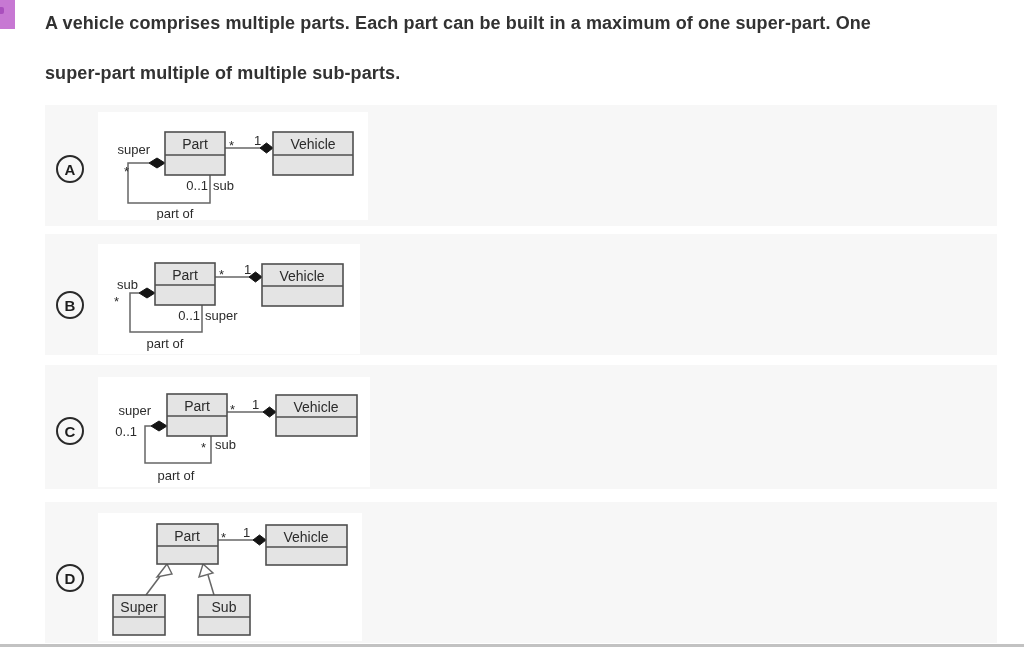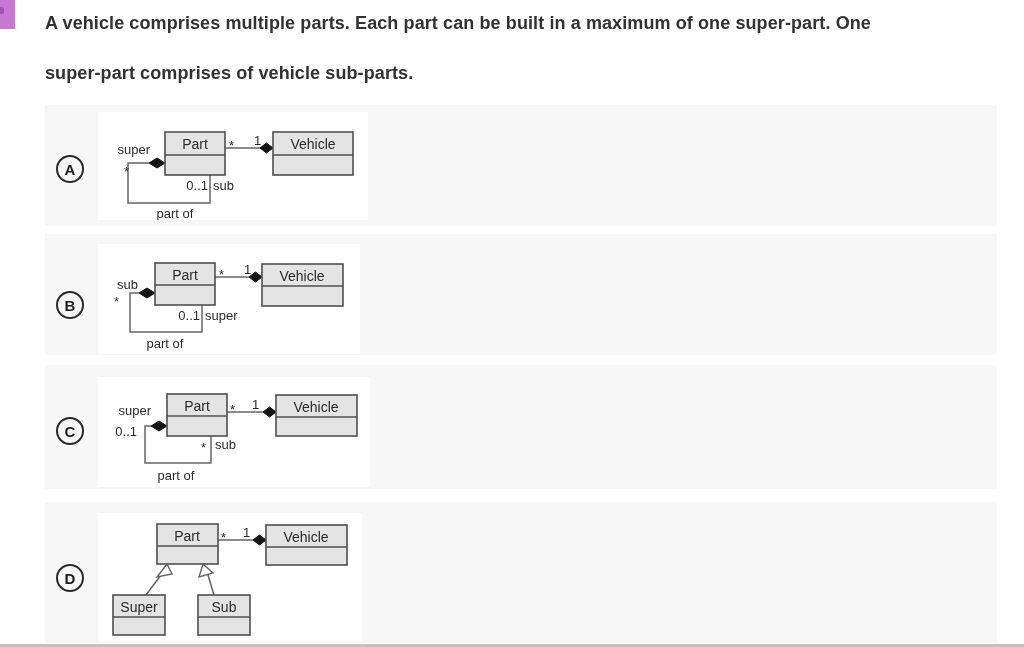--- a/index.html
+++ b/index.html
@@ -46,21 +46,21 @@
 </style>
 </head>
 <body>
 
 <div class="accent-badge">
   <div class="dot"></div>
 </div>
 
 <div class="question">
   <div class="qline">A vehicle comprises multiple parts. Each part can be built in a maximum of one super-part. One</div>
-  <div class="qline">super-part comprises of vehicle sub-parts.</div>
+  <div class="qline">super-part multiple of multiple sub-parts.</div>
 </div>
 
 <div class="option-row row-a"></div>
 <div class="opt-circle c-a">
   <span>A</span>
 </div>
 <div class="diagram-panel p-a">
   <svg width="270" height="108" viewBox="0 0 270 108">
     <path class="ln" d="M51,51 H30 V91 H112 V63"></path>
     <line class="ln" x1="127" y1="36" x2="164" y2="36"></line>

